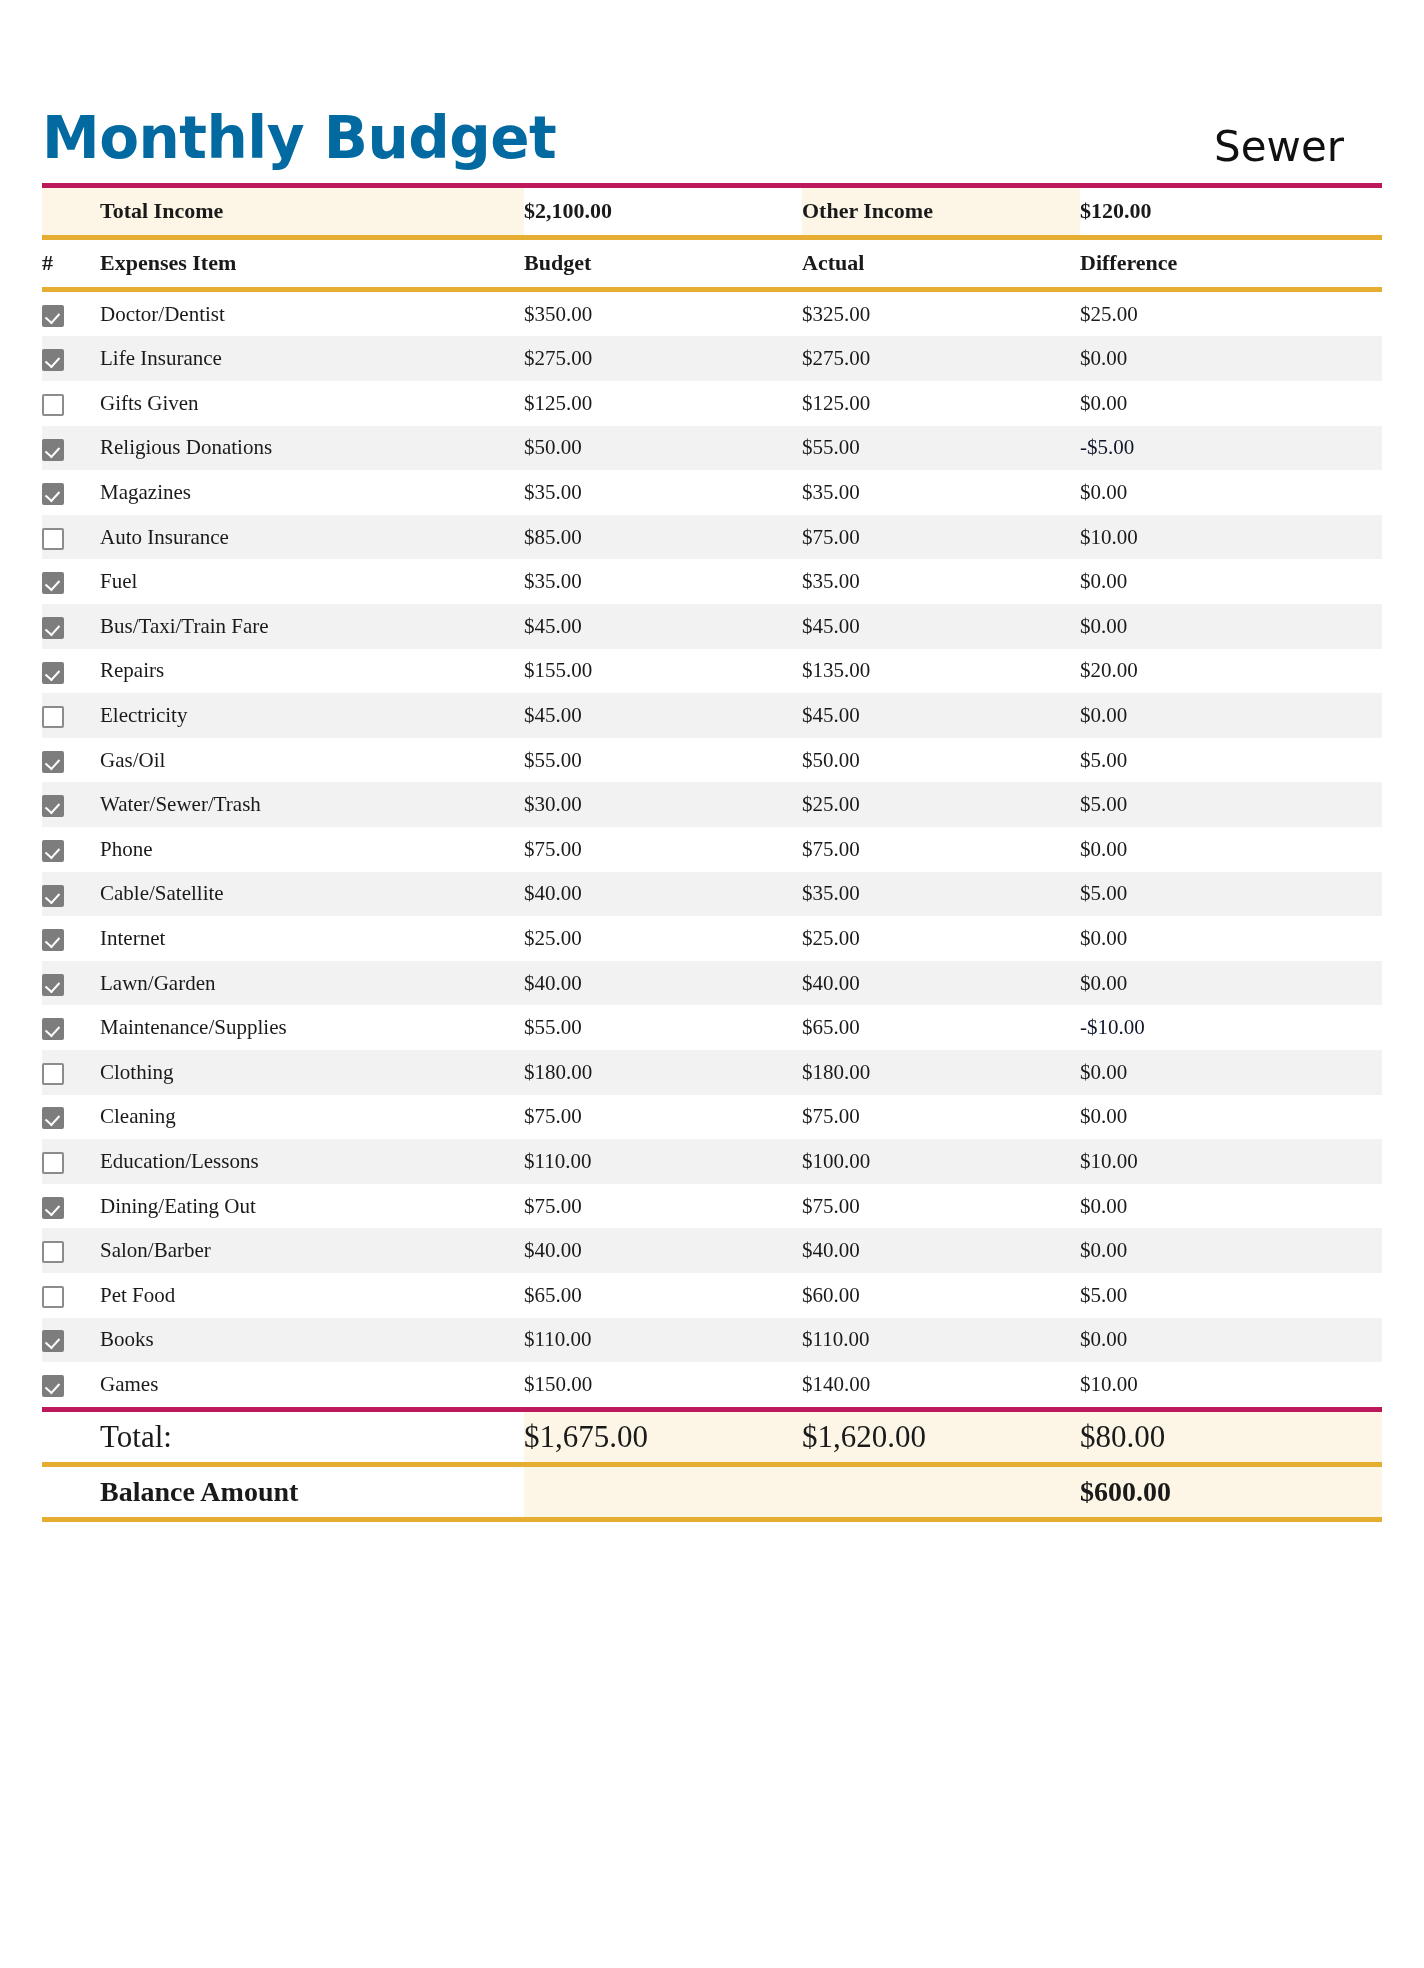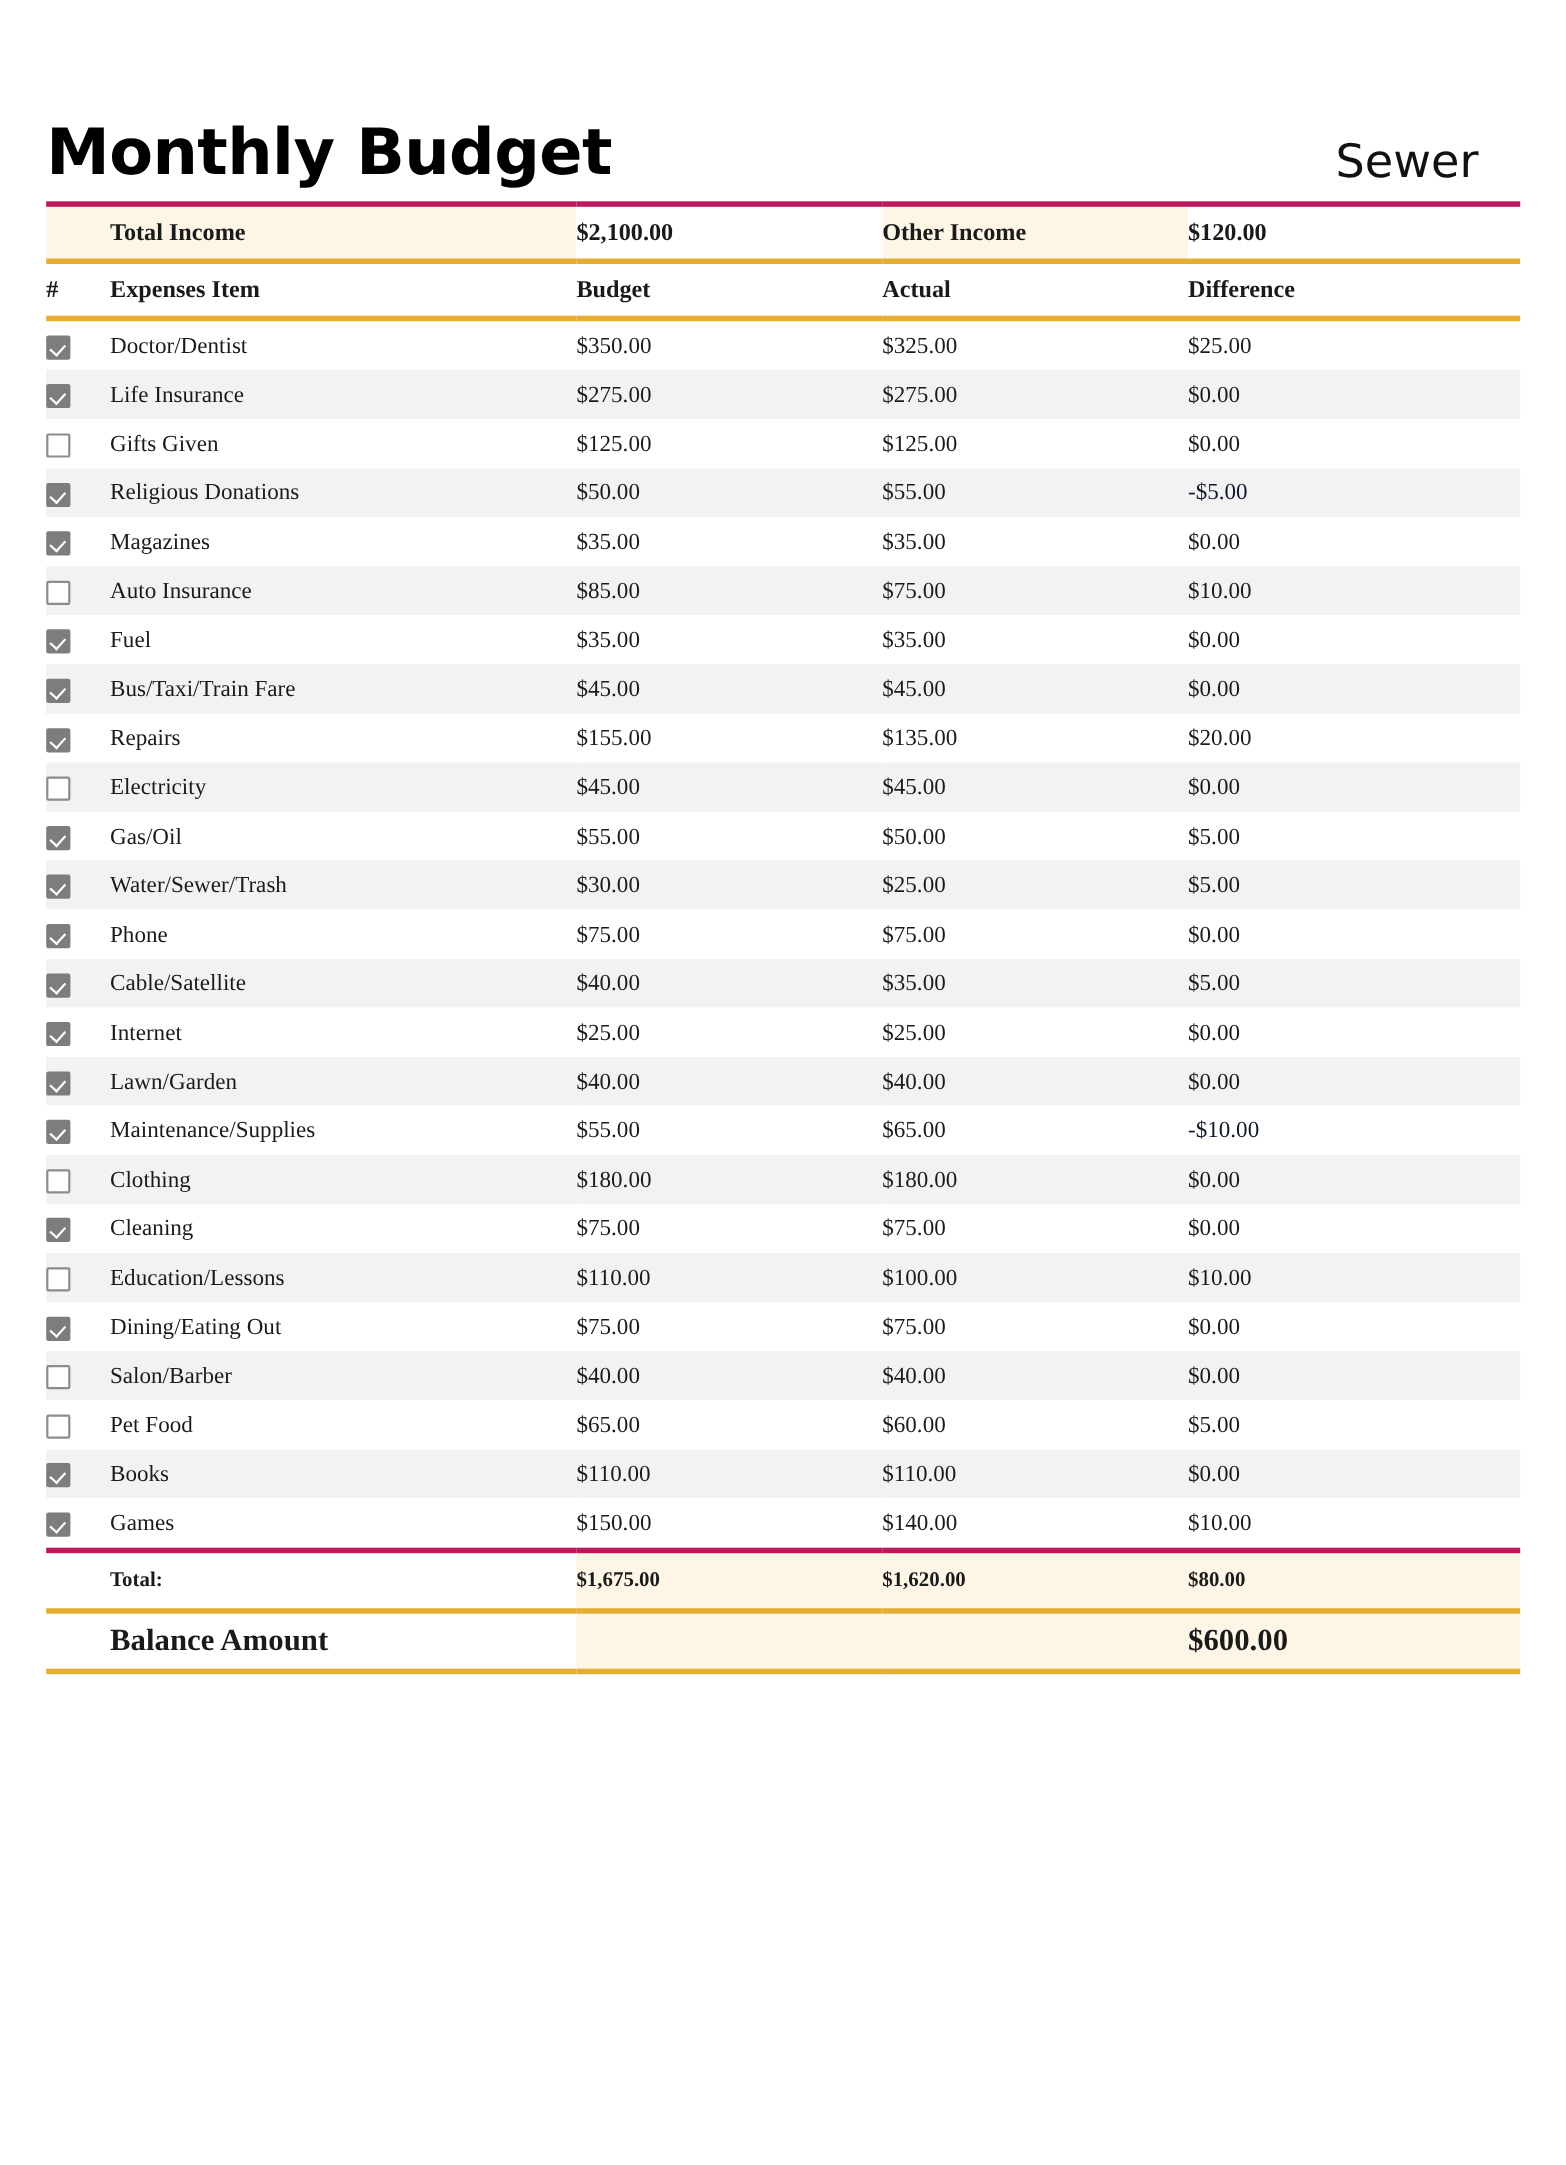--- a/index.html
+++ b/index.html
@@ -30,21 +30,21 @@
     justify-content: space-between;
     padding-top: 108px;
     padding-bottom: 14px;
   }
   .doc-title {
     font-family: "DejaVu Sans", "Liberation Sans", sans-serif;
     font-weight: 700;
     font-size: 58px;
     line-height: 1.05;
     letter-spacing: -0.5px;
-    color: #000000;
+    color: #0369a1;
     white-space: nowrap;
   }
   .doc-date {
     font-family: "DejaVu Sans", "Liberation Sans", sans-serif;
     font-weight: 400;
     font-size: 42px;
     line-height: 1.05;
     color: #111111;
     padding-right: 38px;
     white-space: nowrap;
@@ -134,22 +134,22 @@
     width: 7px;
     height: 11px;
     border: solid #ffffff;
     border-width: 0 2.2px 2.2px 0;
     transform: rotate(42deg);
   }
 
   
   tr.total-row td {
     height: 50px;
-    font-weight: 700;
-    font-size: 19px;
+    font-weight: 400;
+    font-size: 31px;
   }
   tr.balance-row td {
     height: 50px;
     font-weight: 700;
     font-size: 28px;
   }
 </style>
 </head>
 <body>
 

